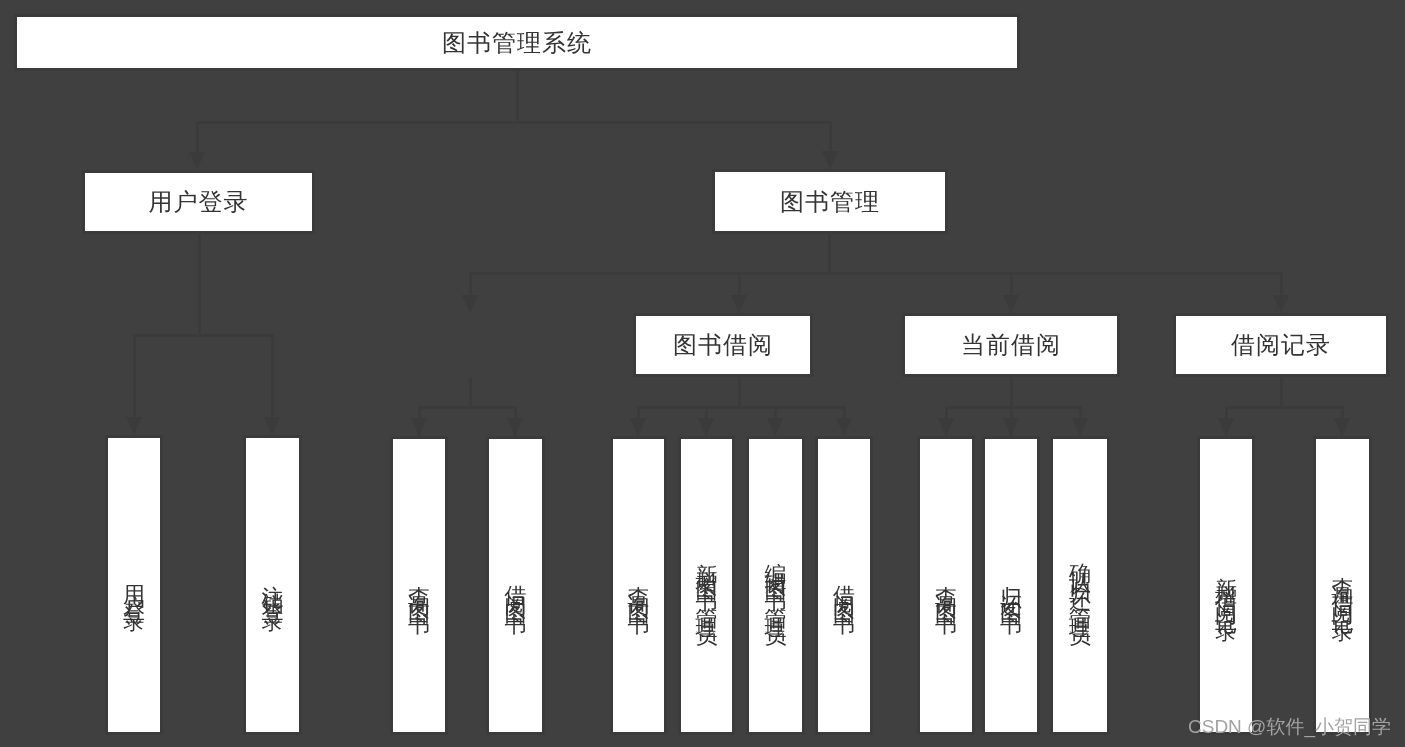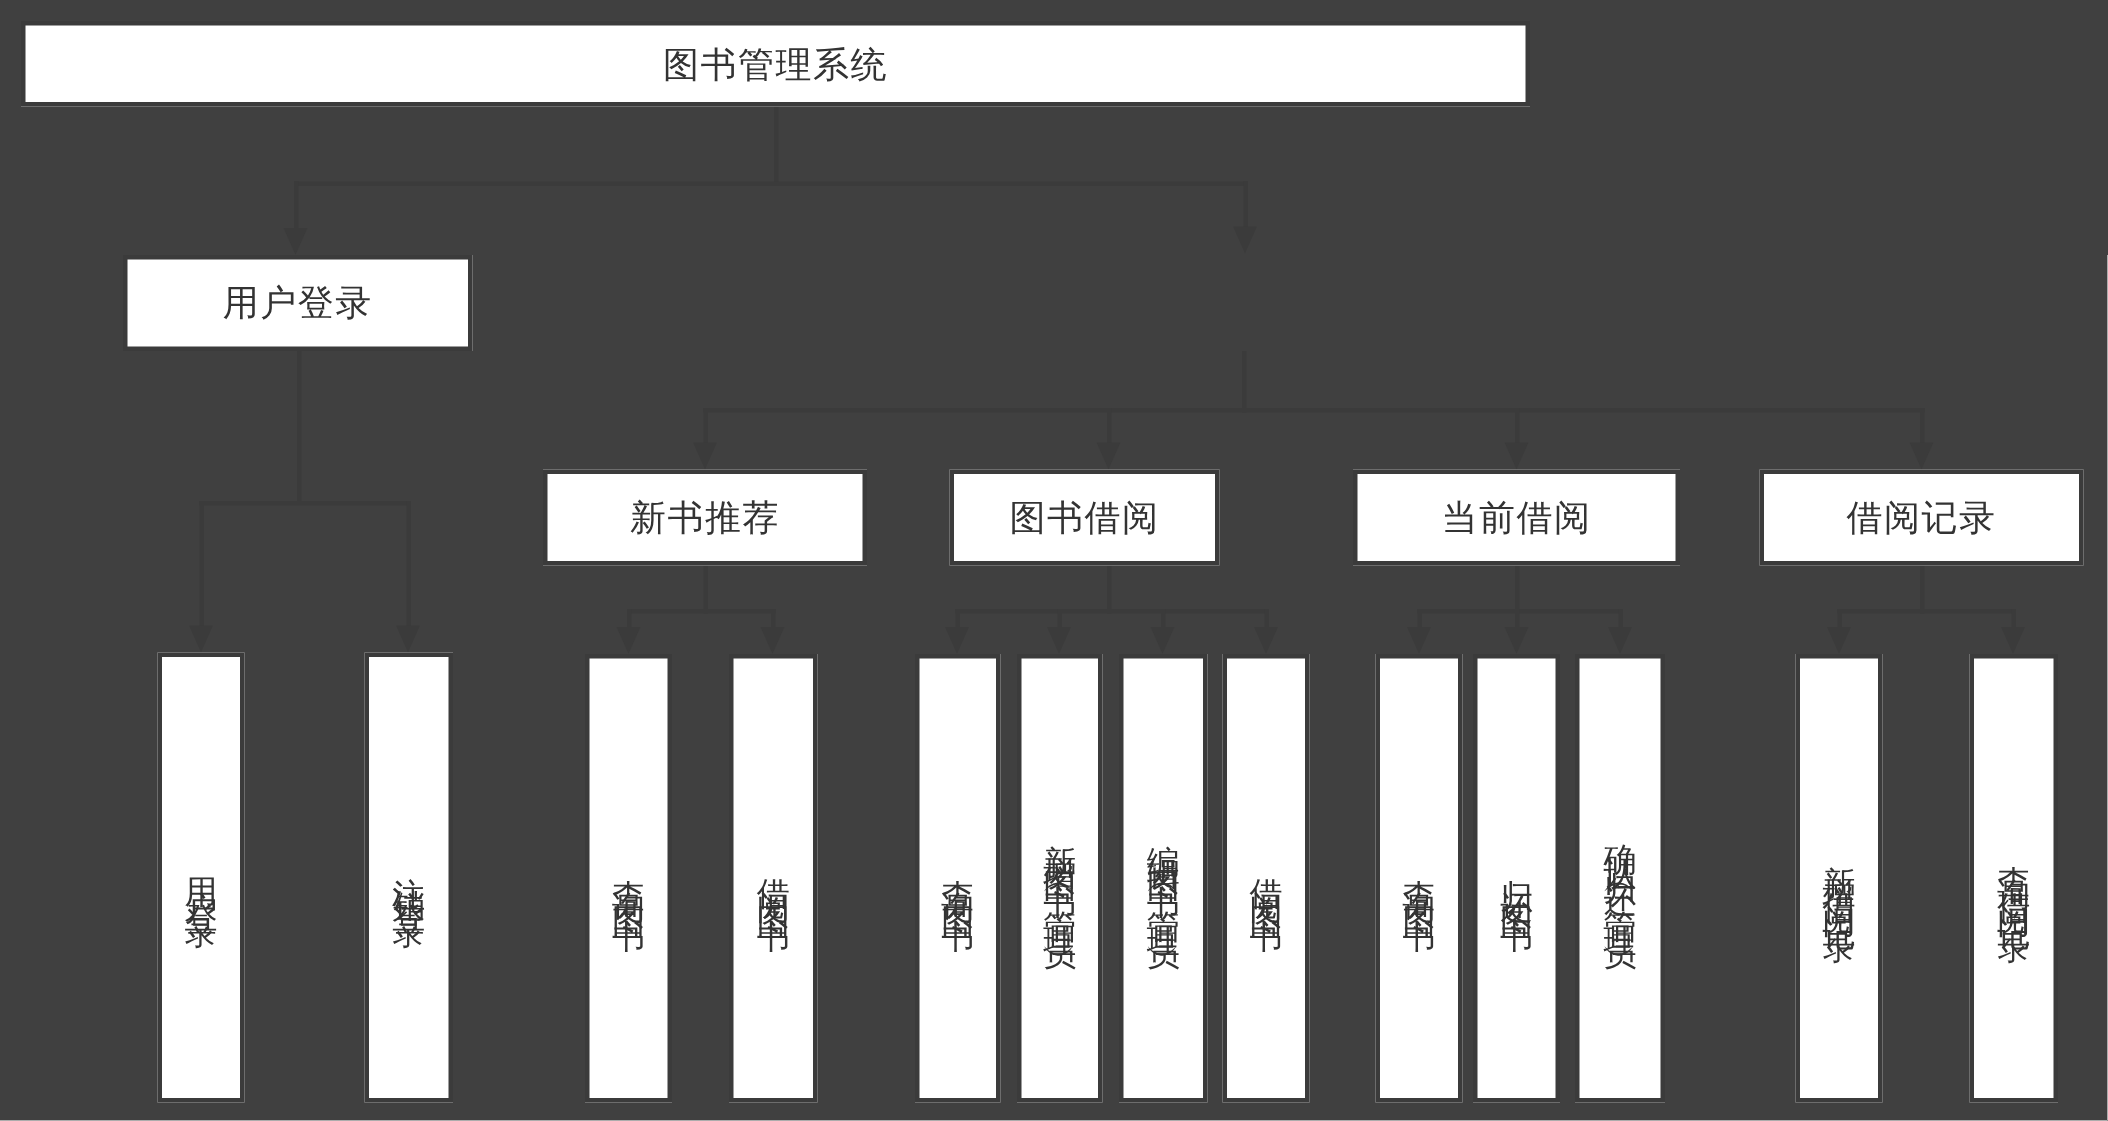--- a/index.html
+++ b/index.html
@@ -68,42 +68,42 @@
   <div class="vl" style="left:516px; top:71px; height:51px;"></div>
   <div class="hl" style="left:196px; top:121px; width:636px;"></div>
   <div class="vl" style="left:196px; top:121px; height:34px;"></div>
   <div class="ah" style="left:189px; top:152px;"></div>
   <div class="vl" style="left:829px; top:121px; height:33px;"></div>
   <div class="ah" style="left:822px; top:151px;"></div>
 
   <div class="box hbox" style="left:82px; top:170px; width:233px; height:64px;">
     <span>用户登录</span>
   </div>
+  <div class="box hbox" style="left:712px; top:169px; width:236px; height:65px;">
+    <span>图书管理</span>
+  </div>
 
   <div class="vl" style="left:198px; top:234px; height:102px;"></div>
   <div class="hl" style="left:133px; top:334px; width:141px;"></div>
   <div class="vl" style="left:133px; top:334px; height:86px;"></div>
   <div class="ah" style="left:126px; top:417px;"></div>
   <div class="vl" style="left:271px; top:334px; height:86px;"></div>
   <div class="ah" style="left:264px; top:417px;"></div>
 
   <div class="vl" style="left:828px; top:234px; height:41px;"></div>
   <div class="hl" style="left:469px; top:272px; width:814px;"></div>
   <div class="vl" style="left:469px; top:272px; height:26px;"></div>
   <div class="ah" style="left:462px; top:295px;"></div>
   <div class="vl" style="left:738px; top:272px; height:26px;"></div>
   <div class="ah" style="left:731px; top:295px;"></div>
   <div class="vl" style="left:1010px; top:272px; height:26px;"></div>
   <div class="ah" style="left:1003px; top:295px;"></div>
   <div class="vl" style="left:1280px; top:272px; height:26px;"></div>
   <div class="ah" style="left:1273px; top:295px;"></div>
 
-  <div class="box hbox" style="left:362px; top:313px; width:216px; height:64px;">
-    <span>新书推荐</span>
-  </div>
   <div class="box hbox" style="left:633px; top:313px; width:180px; height:64px;">
     <span>图书借阅</span>
   </div>
   <div class="box hbox" style="left:902px; top:313px; width:218px; height:64px;">
     <span>当前借阅</span>
   </div>
   <div class="box hbox" style="left:1173px; top:313px; width:216px; height:64px;">
     <span>借阅记录</span>
   </div>
 
@@ -178,14 +178,15 @@
     <span>确认归还（管理员）</span>
   </div>
 
   <div class="box vbox" style="left:1197px; top:436px; width:58px; height:299px;">
     <span>新增借阅记录</span>
   </div>
   <div class="box vbox" style="left:1313px; top:436px; width:59px; height:299px;">
     <span>查询借阅记录</span>
   </div>
 
+  <div class="watermark">CSDN @软件_小贺同学</div>
 
 </div>
 
 </body></html>

